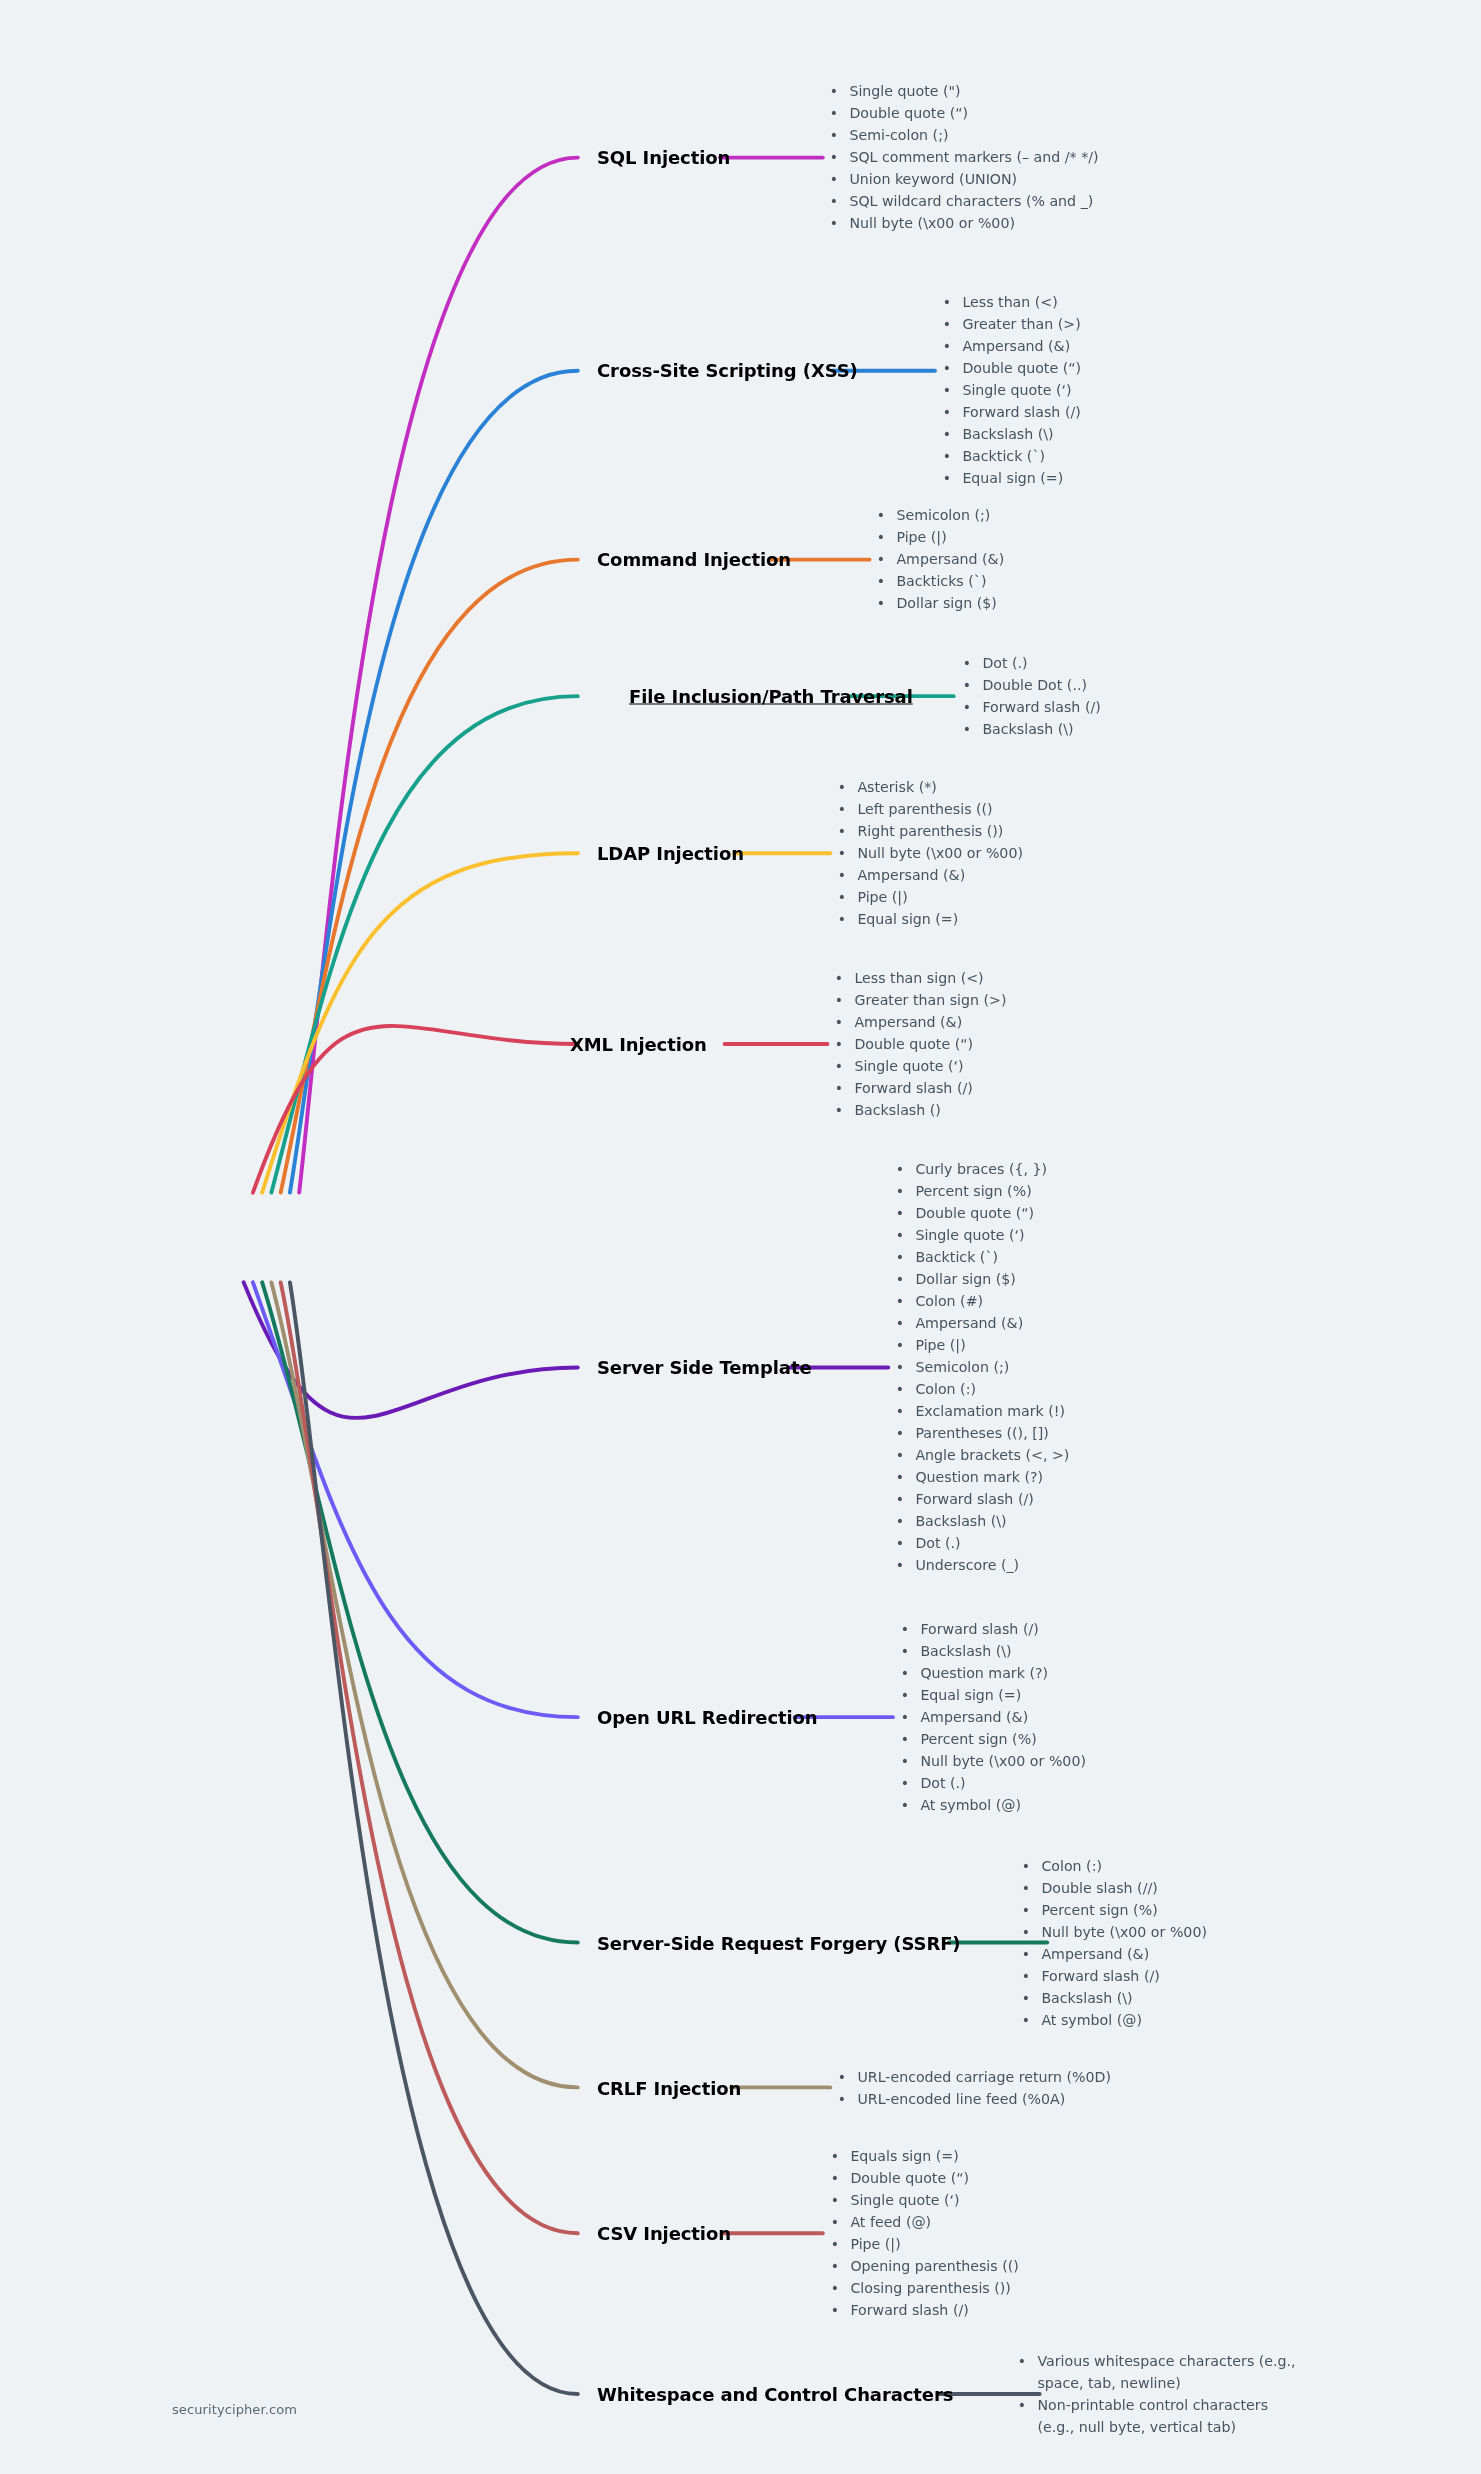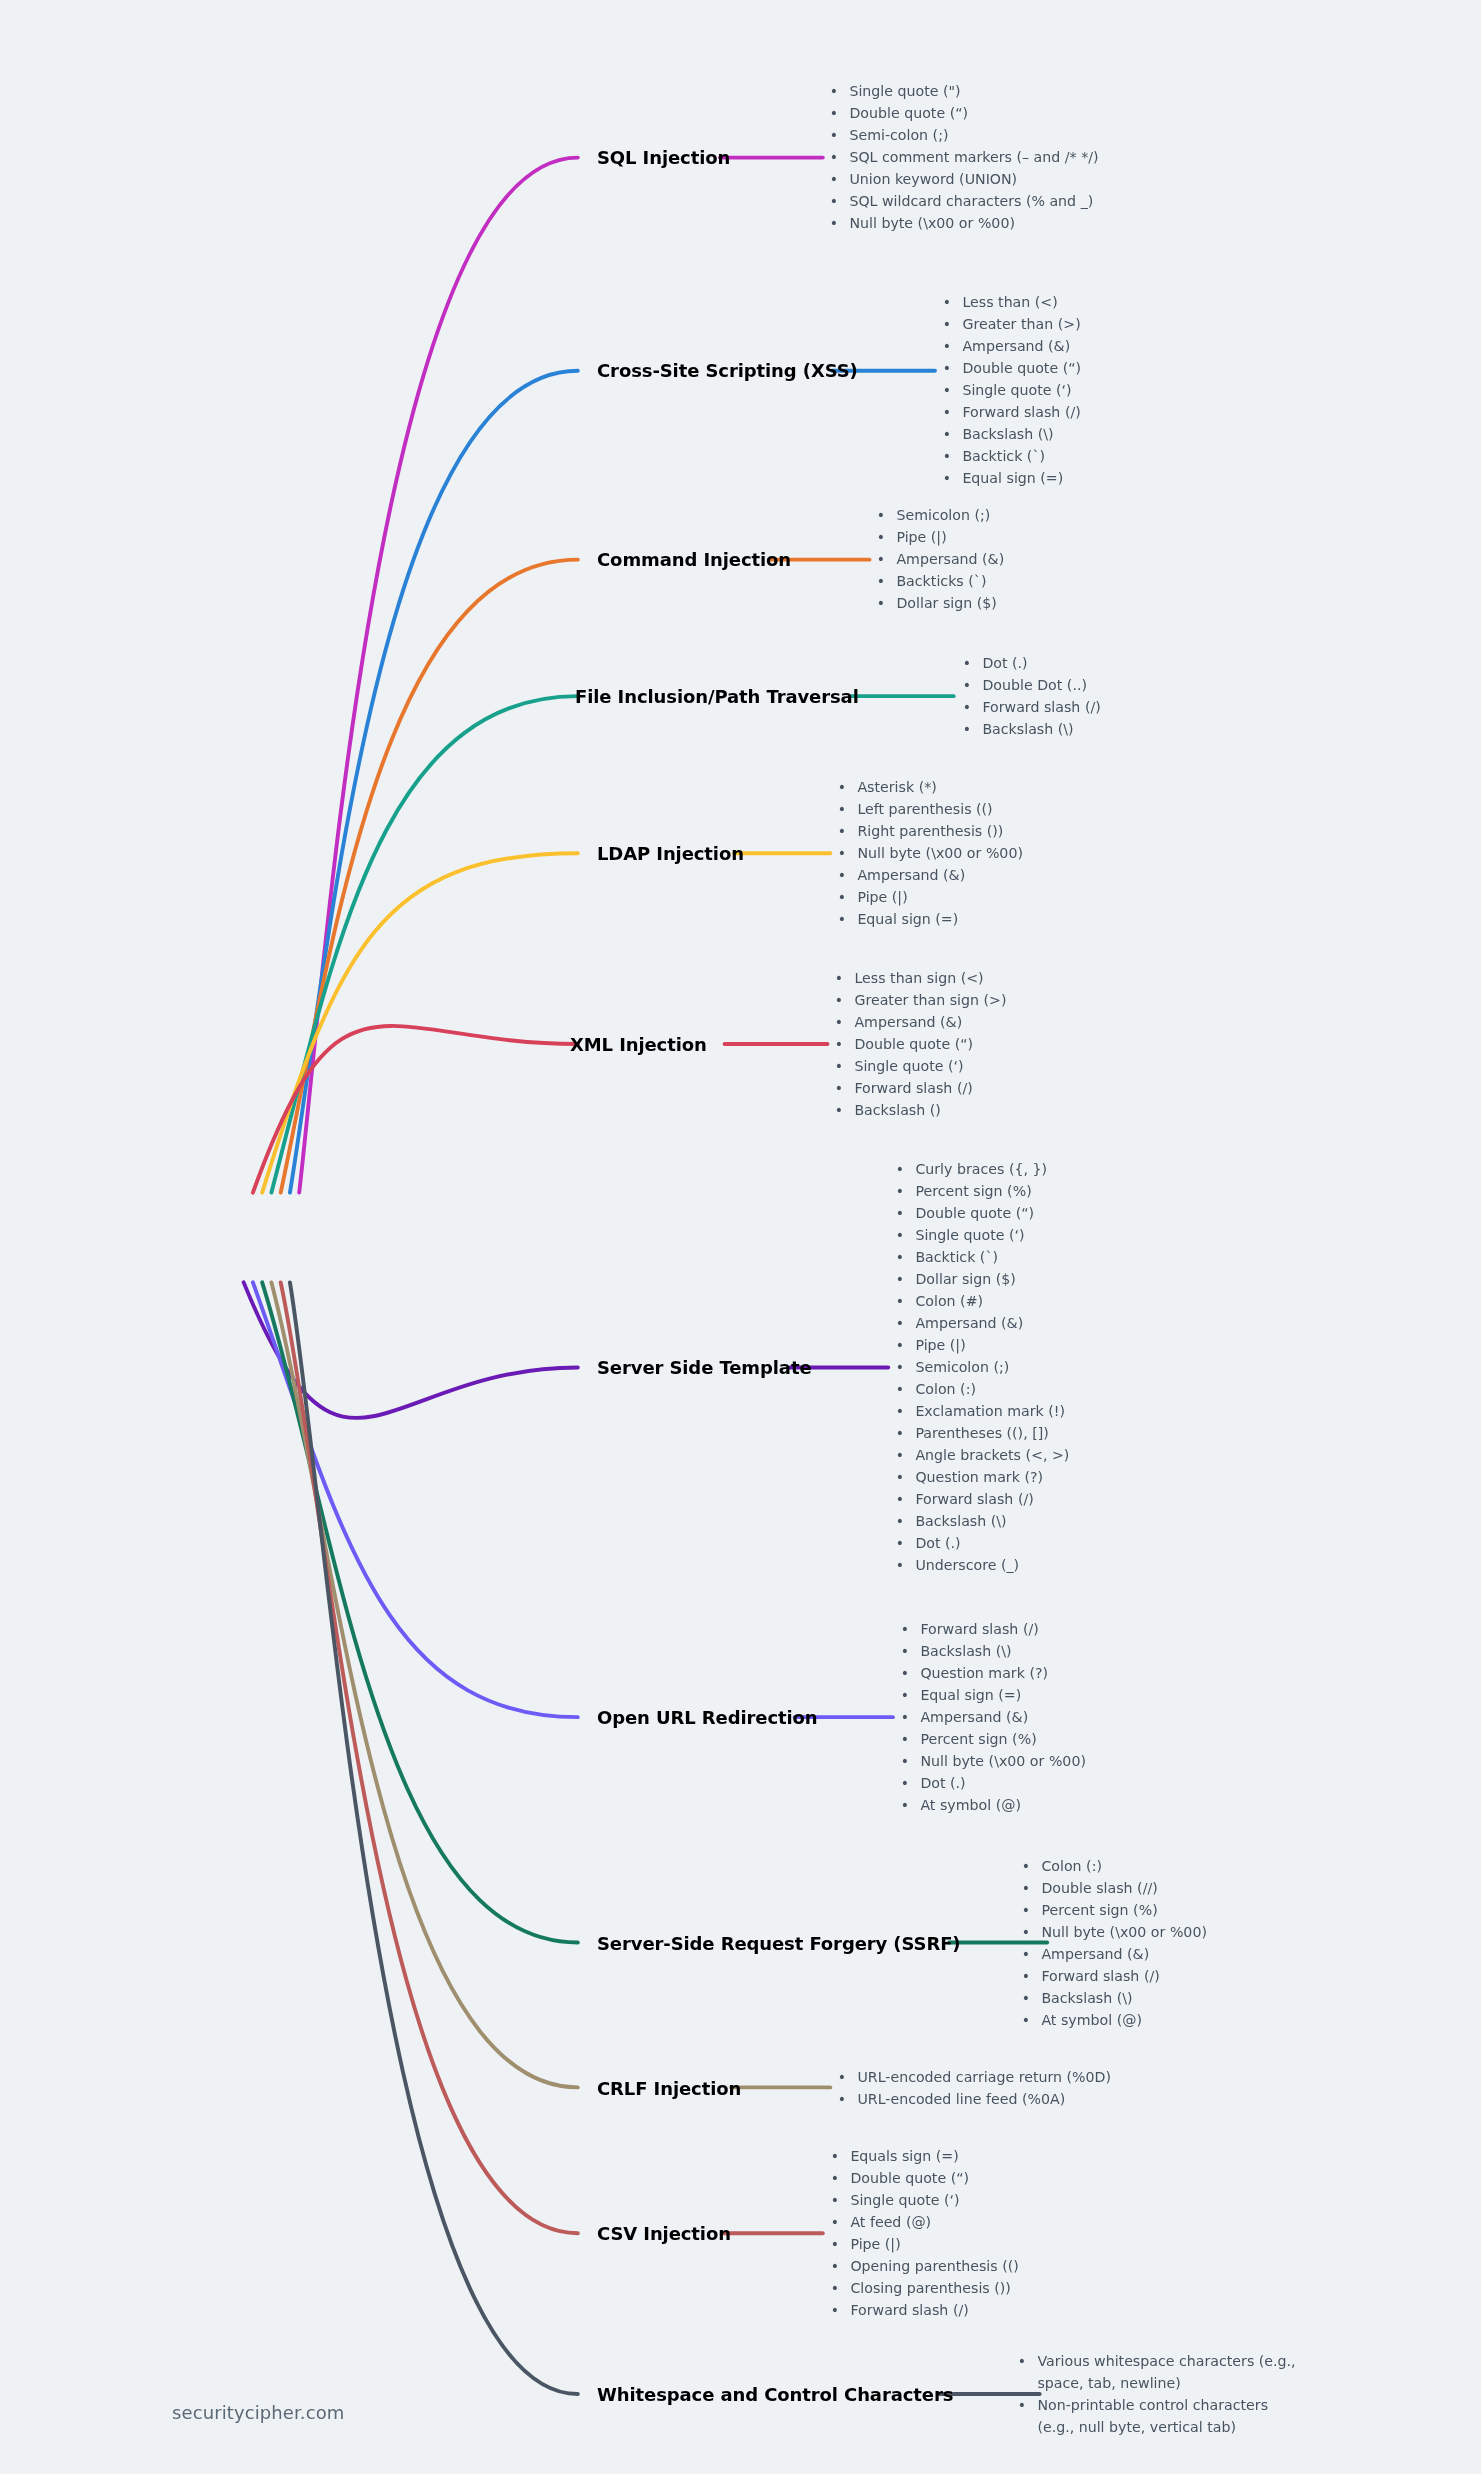--- a/index.html
+++ b/index.html
@@ -79,21 +79,21 @@
     top: 0;
     color: #47535f;
     font-size: 14px;
   }
   
   #footer-credit {
     position: absolute;
     left: 172px;
     top: 2402px;
     font-family: "DejaVu Sans", sans-serif;
-    font-size: 18px;
+    font-size: 13px;
     color: #5b6876;
     letter-spacing: 0.1px;
   }
 </style>
 </head>
 <body>
 
 <div id="mindmap-root">
 
   <svg id="edges" viewBox="0 0 1584 2646" xmlns="http://www.w3.org/2000/svg">
@@ -148,21 +148,21 @@
         <li>Equal sign (=)</li>
       </ul>
       <div class="branch-label" style="left: 597px; top: 559px;">Command Injection</div>
       <ul class="leaf-list" style="left: 874px; top: 559px;">
         <li>Semicolon (;)</li>
         <li>Pipe (|)</li>
         <li>Ampersand (&amp;)</li>
         <li>Backticks (`)</li>
         <li>Dollar sign ($)</li>
       </ul>
-      <div class="branch-label" style="left: 575px; top: 696px;">File Inclusion/Path Traversal</div>
+      <div class="branch-label" style="left: 629px; top: 696px; text-decoration: underline;">File Inclusion/Path Traversal</div>
       <ul class="leaf-list" style="left: 960px; top: 696px;">
         <li>Dot (.)</li>
         <li>Double Dot (..)</li>
         <li>Forward slash (/)</li>
         <li>Backslash (\)</li>
       </ul>
       <div class="branch-label" style="left: 597px; top: 853px;">LDAP Injection</div>
       <ul class="leaf-list" style="left: 835px; top: 853px;">
         <li>Asterisk (*)</li>
         <li>Left parenthesis (()</li>

